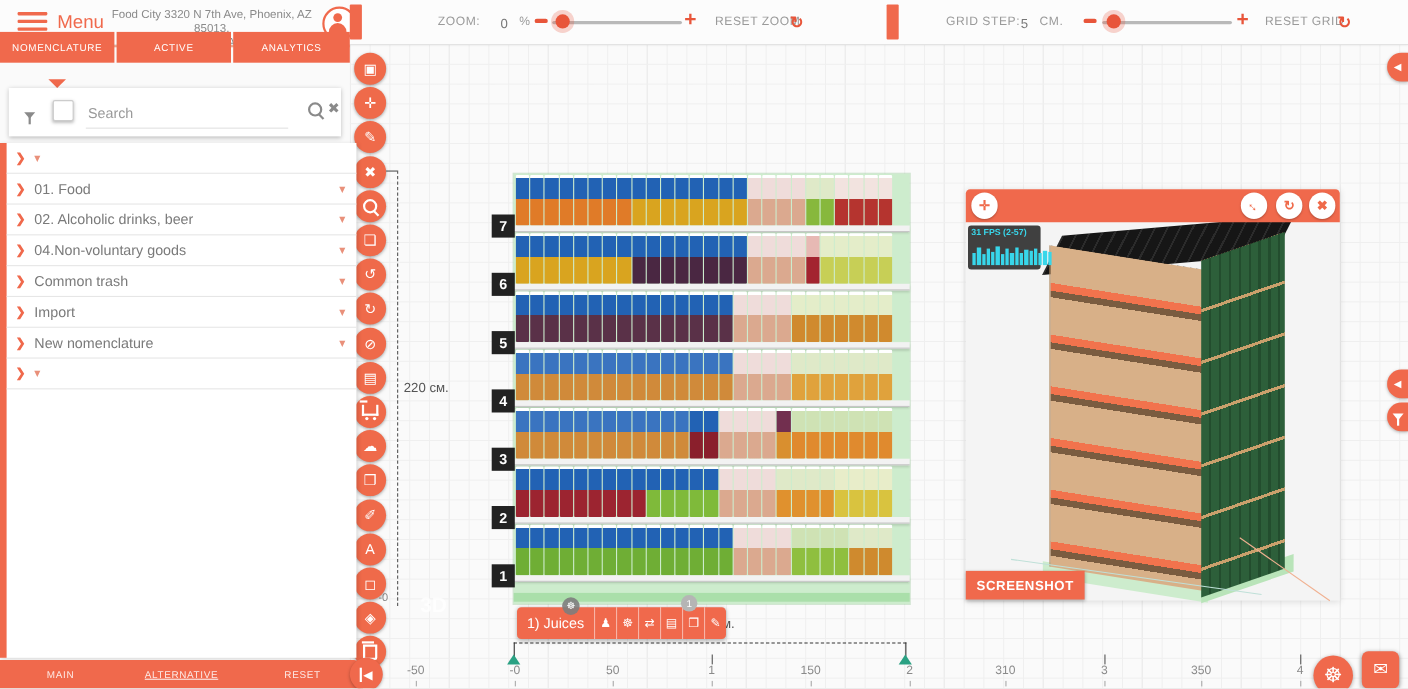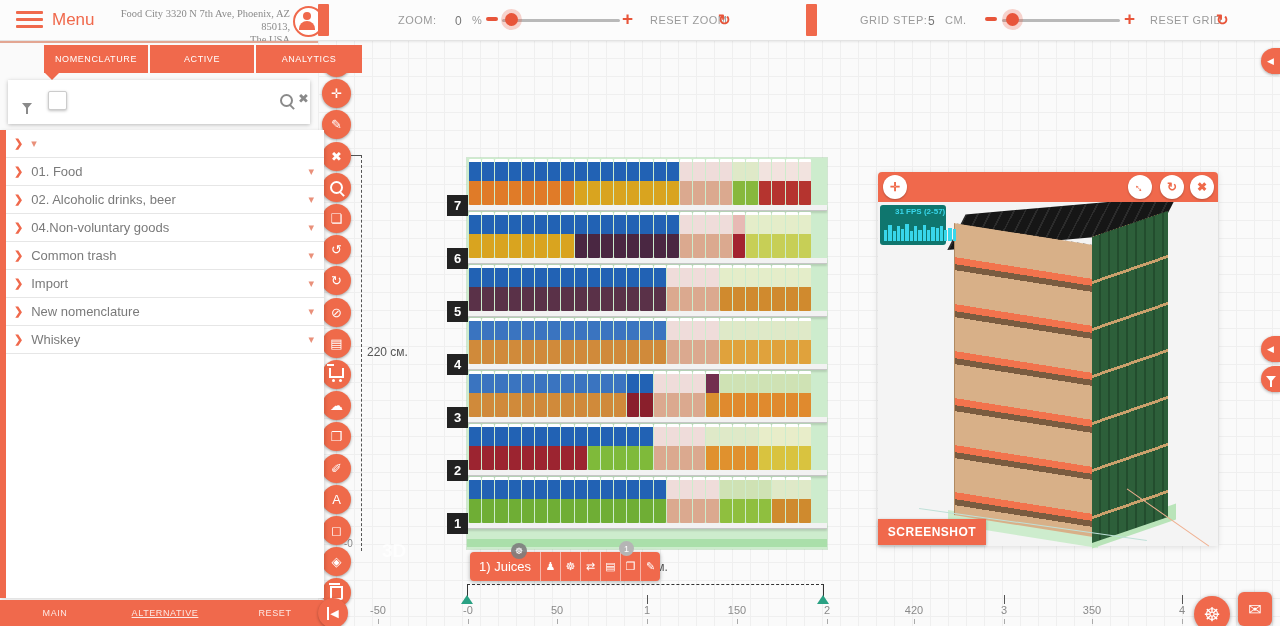--- a/index.html
+++ b/index.html
@@ -5,34 +5,34 @@
   html,body{margin:0;padding:0;background:#ddd;}
   #app{position:relative;width:1280px;height:626px;overflow:hidden;background:#fafafa;
        font-family:"Liberation Sans",sans-serif;-webkit-font-smoothing:antialiased;}
   .abs{position:absolute;}
   
   #header{left:0;top:0;width:1280px;height:40px;background:#fcfcfc;border-bottom:1px solid #e3e3e3;
           box-shadow:0 1px 2px rgba(0,0,0,.08);z-index:30;}
   .burger{left:16px;top:11px;width:27px;height:17px;cursor:pointer;}
   .burger i{display:block;height:3px;background:#f0694c;margin-bottom:4px;border-radius:1px;}
   #menu-label{left:52px;top:10px;font-size:17px;color:#f0694c;}
-  #addr{left:95px;top:7px;width:195px;text-align:right;font-size:10.5px;color:#8a8a8a;line-height:13px;font-family:Liberation Serif, serif;}
+  #addr{left:95px;top:7px;width:195px;text-align:center;font-size:10.5px;color:#8a8a8a;line-height:13px;}
   .avatar{left:293px;top:6px;width:27px;height:27px;border-radius:50%;border:2px solid #f0694c;background:#fff;}
   .avatar::before{content:"";position:absolute;left:8px;top:4px;width:8px;height:8px;border-radius:50%;background:#f0694c;}
   .avatar::after{content:"";position:absolute;left:4px;top:13px;width:16px;height:9px;border-radius:8px 8px 0 0;background:#f0694c;}
   .hdr-div{top:4px;width:11px;height:32px;background:#f0694c;border-radius:1px;}
   .hdr-label{top:14px;font-size:11px;color:#9a9a9a;letter-spacing:.5px;}
   .hdr-val{top:14px;font-size:12px;color:#777;}
   .minus-btn{top:17px;width:12px;height:4px;background:#e8553a;border-radius:2px;cursor:pointer;}
   .plus-btn{top:8px;font-size:19px;color:#e8553a;font-weight:bold;cursor:pointer;}
   .track{top:19px;width:118px;height:3px;background:#b9b9b9;border-radius:2px;}
   .dot{top:13px;width:13px;height:13px;border-radius:50%;background:#e8553a;box-shadow:0 0 0 4px rgba(232,85,58,.25);cursor:pointer;}
   .refresh{top:11px;font-size:15px;color:#e8553a;font-weight:bold;cursor:pointer;}
   
-  #side-tabs{left:0;top:45px;width:260px;height:28px;z-index:31;margin-left:44px;}
+  #side-tabs{left:0;top:29px;width:260px;height:28px;z-index:31;}
   .side-tab{position:absolute;top:0;height:28px;background:#f0694c;color:#fff;font-size:9px;letter-spacing:.6px;
             display:flex;align-items:center;justify-content:center;cursor:pointer;}
   #tab-pointer{left:44px;top:72px;width:0;height:0;border-left:8px solid transparent;border-right:8px solid transparent;border-top:8px solid #f0694c;z-index:31;}
   #search-card{left:8px;top:80px;width:302px;height:44px;background:#fff;box-shadow:0 1px 4px rgba(0,0,0,.25);z-index:31;}
   .i-funnel{width:0;height:0;border-left:5px solid transparent;border-right:5px solid transparent;border-top:6px solid currentColor;position:relative;display:inline-block;}
   .i-funnel::after{content:"";position:absolute;left:-1px;top:-2px;width:2px;height:7px;background:currentColor;}
   #search-funnel{left:14px;top:15px;color:#8a8a8a;cursor:pointer;}
   .checkbox{left:40px;top:11px;width:17px;height:17px;background:#fff;border:1px solid #ccc;border-radius:2px;box-shadow:0 1px 3px rgba(0,0,0,.25);cursor:pointer;}
   #search-input{left:70px;top:8px;width:180px;height:26px;border:none;border-bottom:1px solid #e2e2e2;outline:none;font-size:13px;color:#555;font-family:"Liberation Sans",sans-serif;background:transparent;}
   #search-input::placeholder{color:#9a9a9a;}
@@ -100,21 +100,21 @@
   .tri-up{top:595px;width:0;height:0;border-left:6px solid transparent;border-right:6px solid transparent;border-bottom:9px solid #2aa183;z-index:2;}
   .ruler-label{position:absolute;top:604px;transform:translateX(-50%);font-size:11px;color:#8a8a8a;z-index:2;}
   .ruler-tick{position:absolute;top:619px;width:1px;height:5px;background:#aaa;z-index:2;}
   .ruler-tick-major{position:absolute;top:595px;width:1px;height:9px;background:#555;z-index:2;}
   
   #p3d{left:878px;top:172px;width:340px;height:374px;background:#f4f4f4;box-shadow:0 1px 6px rgba(0,0,0,.12);z-index:10;}
   #p3d-header{position:absolute;left:0;top:0;width:100%;height:30px;background:#f0694c;border-radius:4px 4px 0 0;}
   .p3d-btn{position:absolute;top:3px;width:24px;height:24px;border-radius:50%;background:#fff;color:#ef6a4a;
            display:flex;align-items:center;justify-content:center;font-size:12px;font-weight:bold;cursor:pointer;box-shadow:0 1px 2px rgba(0,0,0,.25);}
   .rot45{display:inline-block;transform:rotate(45deg);}
-  #fps-box{position:absolute;left:2px;top:33px;width:66px;height:40px;background:#0f766e;border-radius:3px;padding:2px 15px;box-sizing:border-box;}
+  #fps-box{position:absolute;left:2px;top:33px;width:66px;height:40px;background:#404040;border-radius:3px;padding:2px 3px;box-sizing:border-box;}
   #fps-label{color:#38d6ea;font-size:8px;font-weight:bold;white-space:nowrap;}
   #fps-bars{position:absolute;left:4px;bottom:4px;width:58px;height:19px;display:flex;gap:1px;align-items:flex-end;}
   .fps-bar{width:3.3px;background:#38d6ea;flex:none;}
   
   #g-top{position:absolute;left:78px;top:34px;width:212px;height:34px;background:#161616;transform:rotate(-5deg) skewX(-32deg);
          background-image:repeating-linear-gradient(90deg,rgba(255,255,255,.09) 0 2px,transparent 2px 12px);}
   #g-left{position:absolute;left:76px;top:62px;width:138px;height:292px;transform:skewY(9deg);
           background:repeating-linear-gradient(180deg,#d8b088 0 34px,#f2734d 34px 41px,#7a5c40 41px 47px);
           border-left:1px solid #b08a62;}
   #g-right{position:absolute;left:214px;top:52px;width:76px;height:306px;transform:skewY(-19deg);
@@ -179,20 +179,21 @@
 
   <div id="side-tabs" class="abs">
       <div class="side-tab" style="left: 0px; width: 104px;">NOMENCLATURE</div>
       <div class="side-tab" style="left: 106px; width: 104px;">ACTIVE</div>
       <div class="side-tab" style="left: 212px; width: 106px;">ANALYTICS</div>
     </div>
   <div id="tab-pointer" class="abs"></div>
   <div id="search-card" class="abs">
     <span id="search-funnel" class="i-funnel abs"></span>
     <span class="checkbox abs"></span>
+    <input id="search-input" class="abs" placeholder="Search" style="">
     <span id="search-go" class="i-mag abs"></span>
     <span id="search-clear" class="abs">✖</span>
   </div>
   <div id="tree-card" class="abs">
       <div class="tree-row">
         <span class="tree-chev">❯</span>
         <span class="tree-down">▾</span>
       </div>
       <div class="tree-row">
         <span class="tree-chev">❯</span>
@@ -219,21 +220,20 @@
         <span class="tree-label">Import</span>
         <span class="tree-down">▾</span>
       </div>
       <div class="tree-row">
         <span class="tree-chev">❯</span>
         <span class="tree-label">New nomenclature</span>
         <span class="tree-down">▾</span>
       </div>
       <div class="tree-row">
         <span class="tree-chev">❯</span>
-        <span class="tree-label">Whiskey</span>
         <span class="tree-down">▾</span>
       </div>
     </div>
   <div id="bottom-bar" class="abs">
       <div class="bottom-tab" style="left: 0px;">MAIN</div>
       <div class="bottom-tab" style="left: 110px; text-decoration: underline;">ALTERNATIVE</div>
       <div class="bottom-tab" style="left: 220px;">RESET</div>
     </div>
   <div id="skip-btn" class="abs">
       <b>◀</b>
@@ -607,21 +607,21 @@
     <div class="ruler-tick" style="left: 468px;"></div>
     <div class="ruler-label" style="left: 557px;">50</div>
     <div class="ruler-tick" style="left: 557px;"></div>
     <div class="ruler-label" style="left: 647px;">1</div>
     <div class="ruler-tick" style="left: 647px;"></div>
     <div class="ruler-tick-major" style="left: 647px;"></div>
     <div class="ruler-label" style="left: 737px;">150</div>
     <div class="ruler-tick" style="left: 737px;"></div>
     <div class="ruler-label" style="left: 827px;">2</div>
     <div class="ruler-tick" style="left: 827px;"></div>
-    <div class="ruler-label" style="left: 914px;">420</div>
+    <div class="ruler-label" style="left: 914px;">310</div>
     <div class="ruler-tick" style="left: 914px;"></div>
     <div class="ruler-label" style="left: 1004px;">3</div>
     <div class="ruler-tick" style="left: 1004px;"></div>
     <div class="ruler-tick-major" style="left: 1004px;"></div>
     <div class="ruler-label" style="left: 1092px;">350</div>
     <div class="ruler-tick" style="left: 1092px;"></div>
     <div class="ruler-label" style="left: 1182px;">4</div>
     <div class="ruler-tick" style="left: 1182px;"></div>
     <div class="ruler-tick-major" style="left: 1182px;"></div>
   </div>

